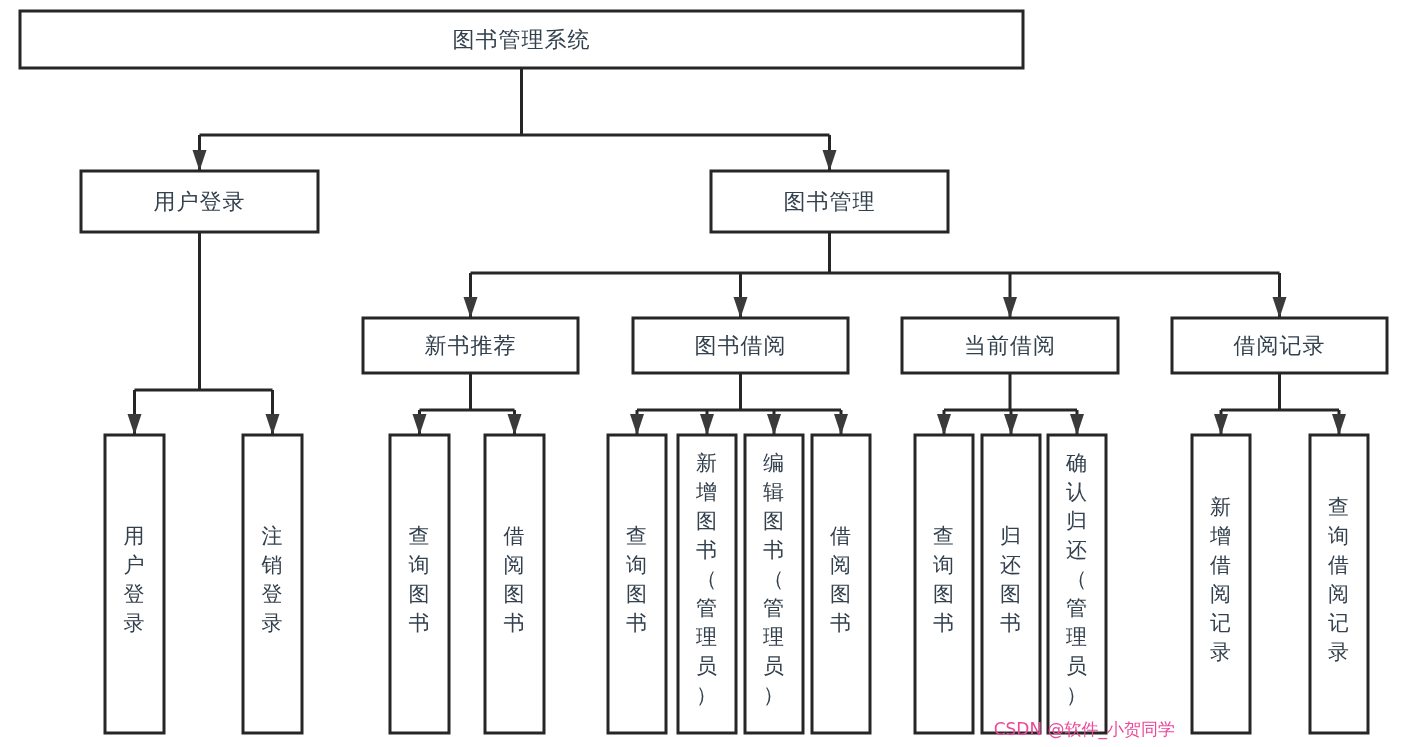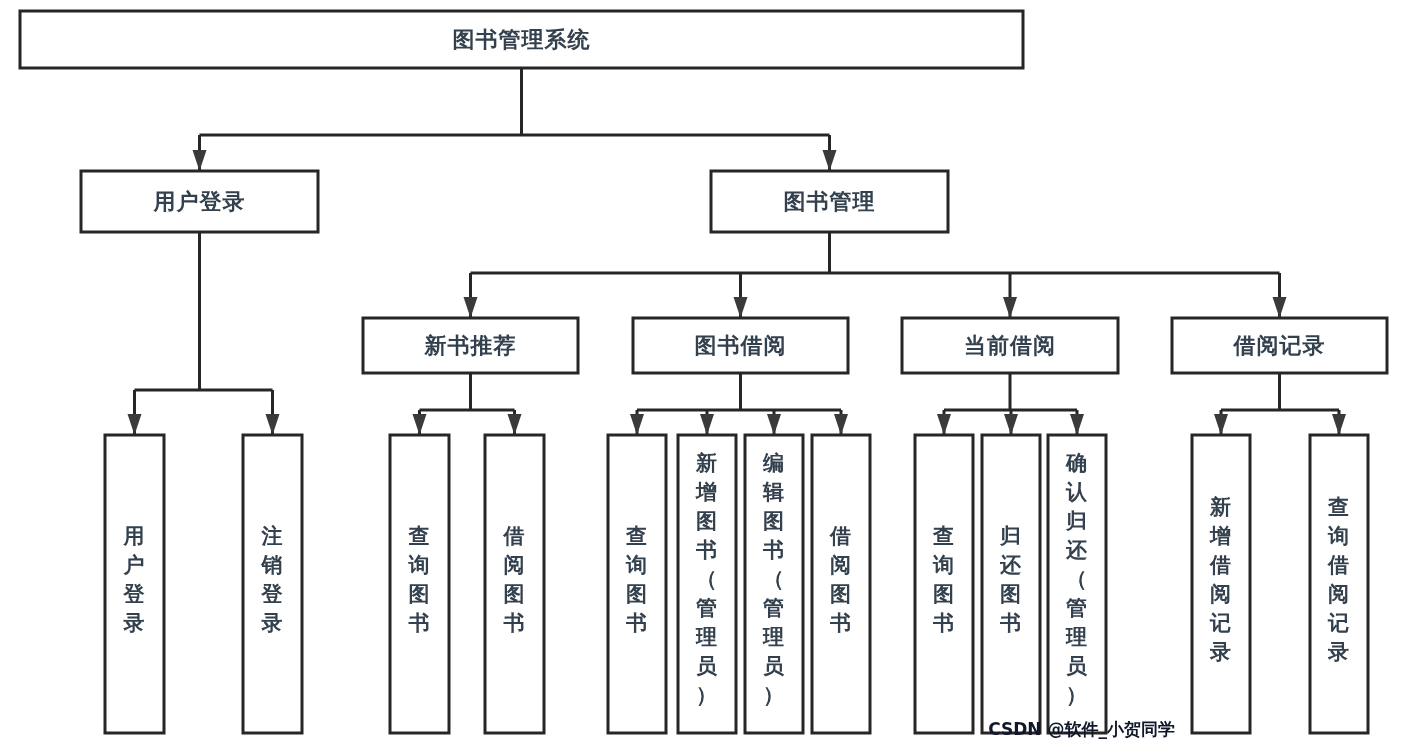--- a/index.html
+++ b/index.html
@@ -11,21 +11,20 @@
     width: 1405px;
     height: 747px;
     font-family: "DejaVu Sans", "Liberation Sans", sans-serif;
     overflow: hidden;
   }
   #diagram-root {
     position: relative;
     width: 1187px;
     height: 747px;
     background: #ffffff;
-    font-weight: bold;
   }
   svg#flow-svg {
     position: absolute;
     left: 0;
     top: 0;
     width: 1405px;
     height: 747px;
   }
   .node-box {
     fill: #ffffff;
@@ -54,21 +53,21 @@
     font-size: 21px;
     fill: #33404d;
     letter-spacing: 1px;
   }
   .watermark {
     position: absolute;
     right: 12px;
     bottom: 6px;
     font-family: "DejaVu Sans", "Liberation Sans", sans-serif;
     font-size: 17px;
-    color: #0f172a;
+    color: #ec4899;
     white-space: nowrap;
     pointer-events: none;
   }
 </style>
 </head>
 <body>
 
 <div id="diagram-root">
 
   <svg id="flow-svg" viewBox="0 0 1405 747">

